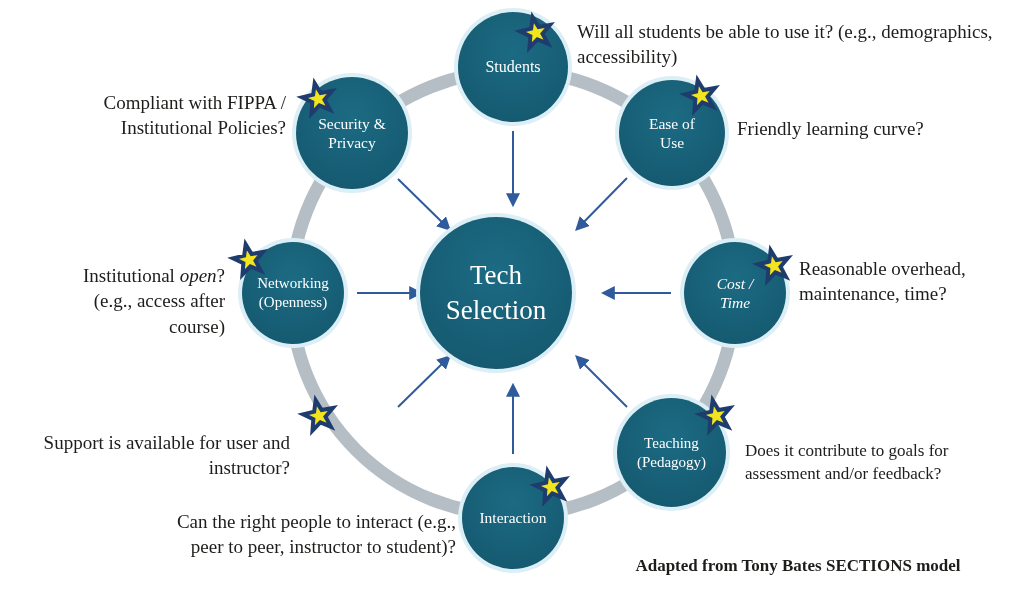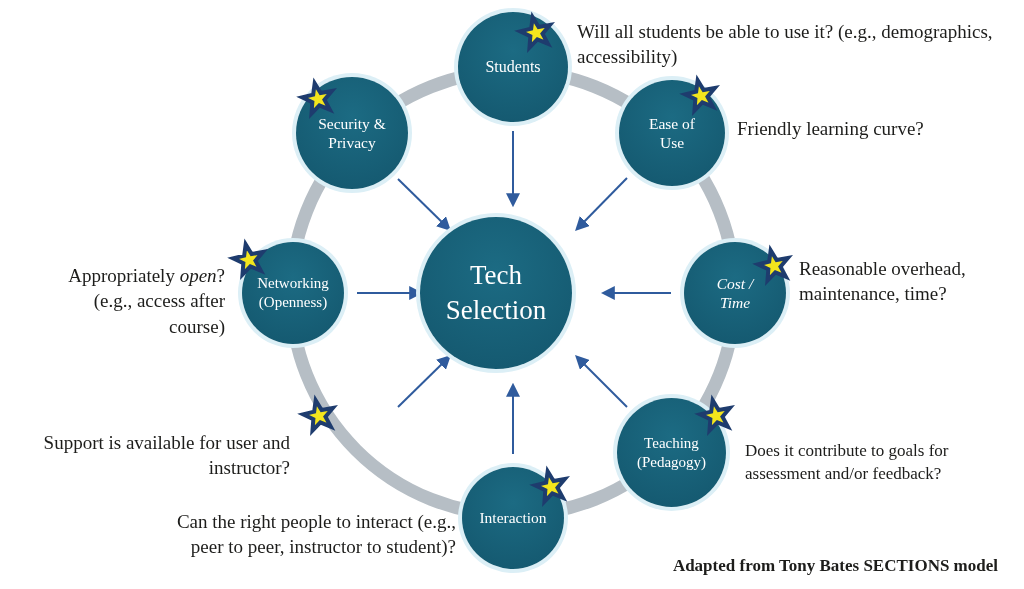--- a/index.html
+++ b/index.html
@@ -28,21 +28,21 @@
   #node-center .node-label{font-size:27px;width:124px;line-height:1.3;}
   .star{position:absolute;width:44px;height:44px;overflow:visible;}
   .star polygon{
     fill:var(--star-yellow,#F3E51D);stroke:var(--star-navy,#1E3C6E);
     stroke-width:4;stroke-linejoin:miter;stroke-miterlimit:12;
   }
   .note{position:absolute;font-size:19px;line-height:1.33;}
   .note.right{text-align:right;}
   #note-teaching{font-size:17px;}
   .attribution{
-    position:absolute;left:598px;top:556px;width:400px;text-align:right;
+    position:absolute;left:598px;top:556px;width:400px;text-align:center;
     font-size:17px;font-weight:bold;
   }
 </style>
 </head>
 <body>
 
 <div class="stage">
 
   <svg class="wires" width="1024" height="589" viewBox="0 0 1024 589">
     <defs>
@@ -111,17 +111,18 @@
   <svg class="star" viewBox="0 0 44 44" style="left:529px;top:465px;">
       <polygon transform="rotate(-12 22 22)" points="22,6 25.8,16.7 37.2,17.1 28.2,24 31.4,34.9 22,28.5 12.6,34.9 15.8,24 6.8,17.1 18.2,16.7"></polygon>
     </svg>
 
   <div class="note" id="note-students" style="left:577px;top:19px;width:470px;">Will all students be able to use it? (e.g., demographics, accessibility)</div>
   <div class="note" id="note-ease" style="left:737px;top:116px;width:260px;">Friendly learning curve?</div>
   <div class="note" id="note-cost" style="left:799px;top:256px;width:210px;">Reasonable overhead, maintenance, time?</div>
   <div class="note" id="note-teaching" style="left:745px;top:440px;width:240px;">Does it contribute to goals for assessment and/or feedback?</div>
   <div class="note right" id="note-interaction" style="left:176px;top:509px;width:280px;">Can the right people to interact (e.g., peer to peer, instructor to student)?</div>
   <div class="note right" id="note-organizational" style="left:20px;top:430px;width:270px;">Support is available for user and instructor?</div>
-  <div class="note right" id="note-networking" style="left:50px;top:263px;width:175px;"><span>Appropriately </span><i>open</i><span>? (e.g., access after course)</span></div>
+  <div class="note right" id="note-networking" style="left:50px;top:263px;width:175px;"><span>Institutional </span><i>open</i><span>? (e.g., access after course)</span></div>
+  <div class="note right" id="note-security" style="left:81px;top:90px;width:205px;">Compliant with FIPPA / Institutional Policies?</div>
 
   <div class="attribution">Adapted from Tony Bates SECTIONS model</div>
 
 </div>
 
 </body></html>

